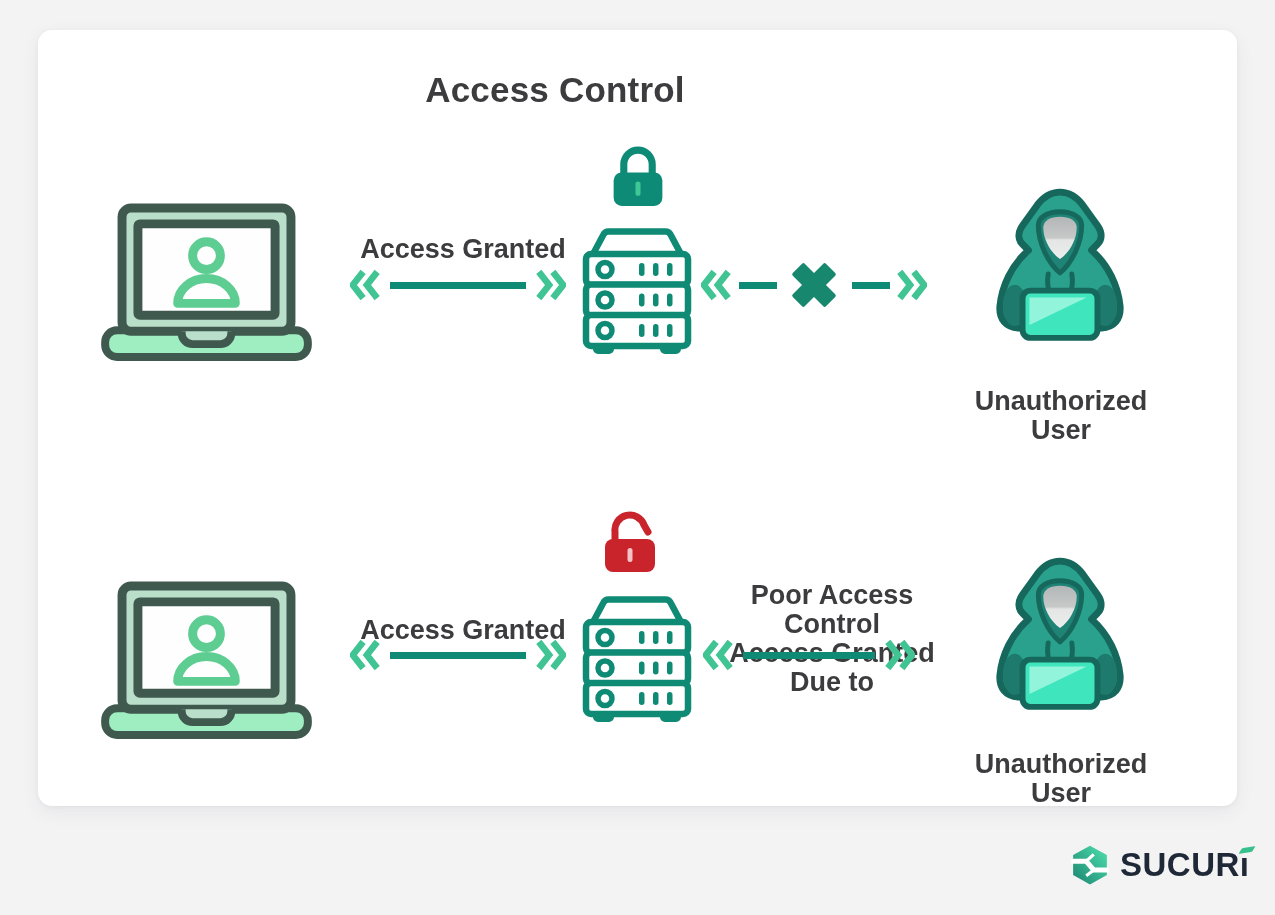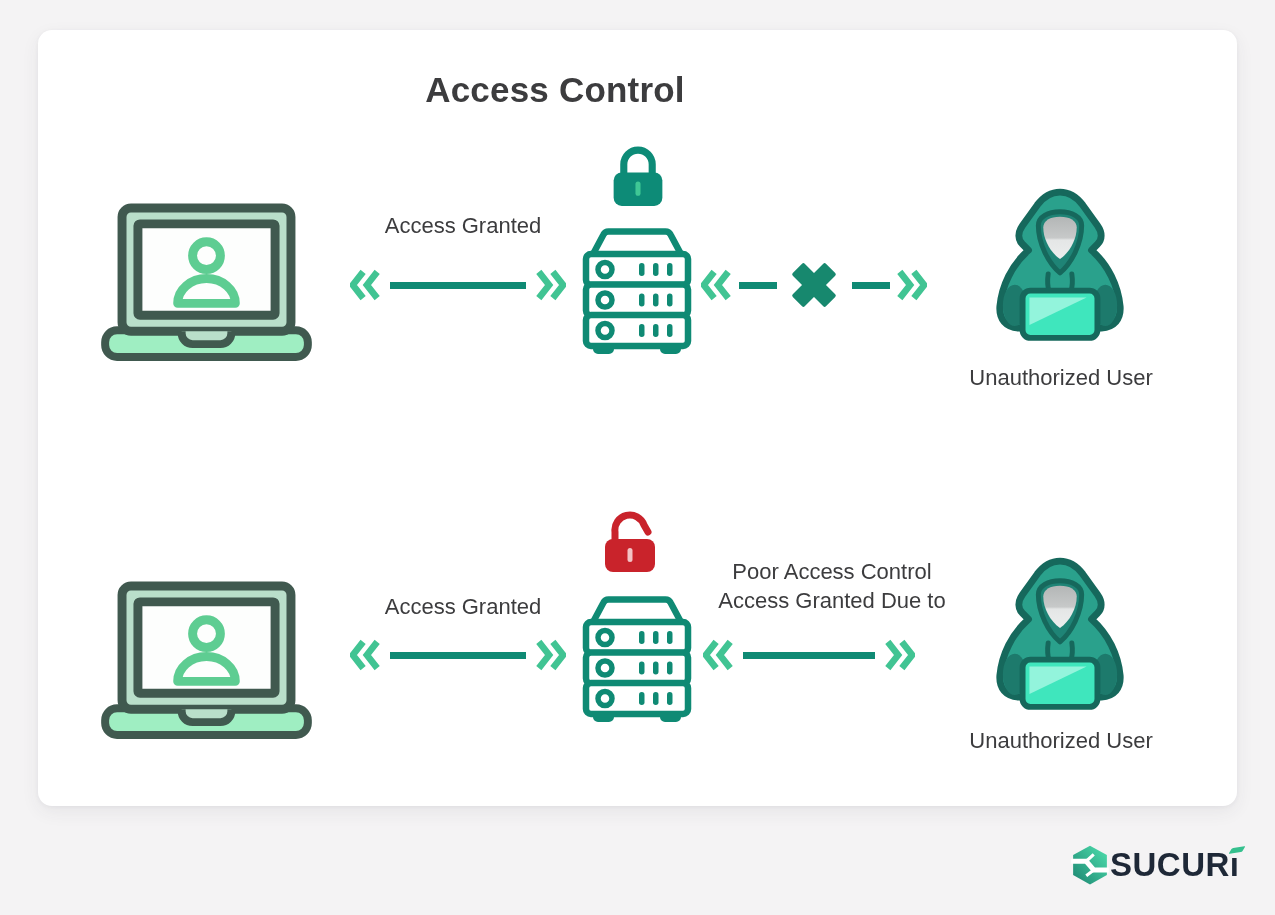--- a/index.html
+++ b/index.html
@@ -14,22 +14,22 @@
     background:#ffffff; border-radius:14px;
     box-shadow:0 6px 18px rgba(50,50,70,.07), 0 1px 4px rgba(50,50,70,.05);
   }
   .title{
     position:absolute; left:0; width:1086px; text-align:center;
     font-size:35px; font-weight:700; color:#3c3c3e; letter-spacing:.2px;margin-left:12px;
   }
   #title-top{top:70px;}
   #title-bottom{top:434px;}
   .label{
-    position:absolute; font-size:22px; font-weight:400; color:#3c3c3e;
-    text-align:center; line-height:29px;
+    position:absolute; font-size:27px; font-weight:700; color:#3c3c3e;
+    text-align:center; line-height:29px;margin-top:24px;
   }
   #label-ag1{left:340px;width:246px;top:211px;}
   #label-ad {left:715px;width:224px;top:211px;}
   #label-uu1{left:948px;width:226px;top:363px;}
   #label-ag2{left:340px;width:246px;top:592px;}
   #label-agpac{left:703px;width:258px;top:557px;}
   #label-uu2{left:948px;width:226px;top:726px;}
 
   .icon-abs{position:absolute;}
   .laptop{left:100px;width:213px;height:159px;}
@@ -44,21 +44,21 @@
   .arrow{position:absolute;display:flex;align-items:center;}
   #arrow1{left:350px;top:268px;width:216px;height:34px;}
   #arrow2{left:701px;top:254px;width:226px;height:62px;justify-content:space-between;}
   #arrow3{left:350px;top:638px;width:216px;height:34px;}
   #arrow4{left:703px;top:638px;width:212px;height:34px;}
   .chev{width:30px;height:32px;flex:none;}
   .line{flex:1;height:7px;background:#0f8a74;margin:0 10px;}
   .line.short{flex:none;width:38px;margin:0 6px;}
   .xmark{width:60px;height:60px;flex:none;}
 
-  .logo{position:absolute;left:1070px;top:842px;display:flex;align-items:flex-end;}
+  .logo{position:absolute;left:1070px;top:842px;display:flex;align-items:flex-end;gap:10px;}
   .logo-icon{width:40px;height:46px;}
   .logo-text{font-size:33px;font-weight:800;color:#1e2837;letter-spacing:.5px;line-height:46px;}
   .i-wrap{position:relative;display:inline-block;}
   .i-accent{
     position:absolute;top:5px;left:1px;width:12px;height:6px;background:#35c08e;
     transform:skewX(-38deg) rotate(-10deg);border-radius:1px;
   }
   .hidden-defs{position:absolute;width:0;height:0;overflow:hidden;}
 </style>
 </head>

